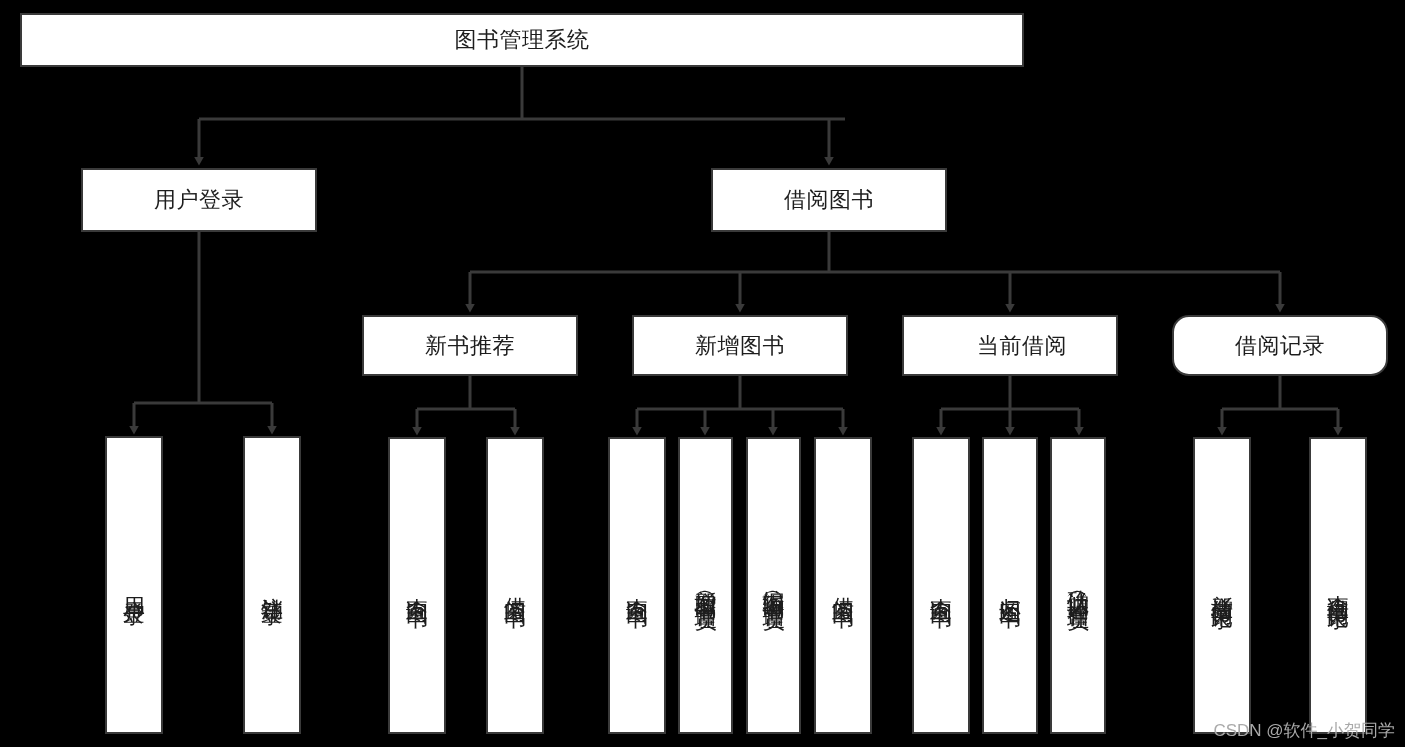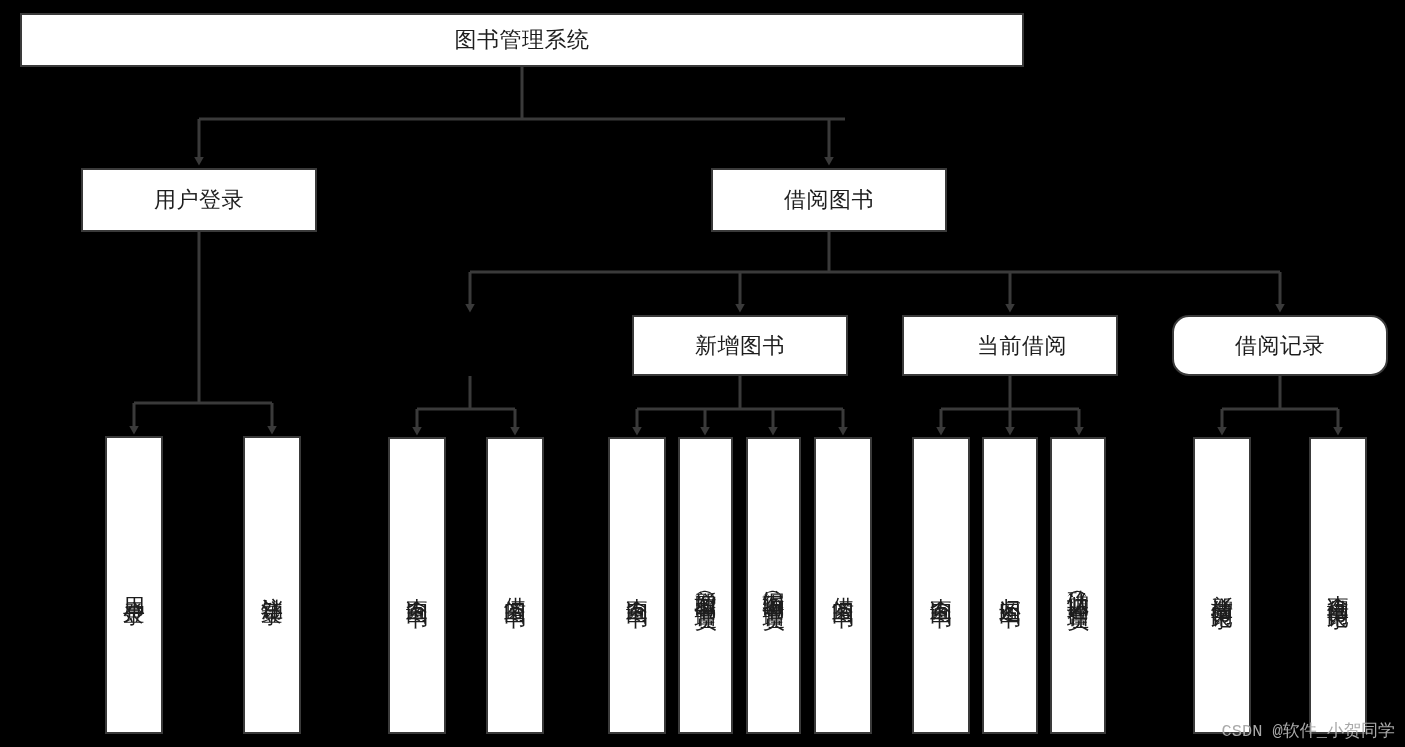--- a/index.html
+++ b/index.html
@@ -59,21 +59,21 @@
     max-height: 100%;
   }
   #watermark {
     position: absolute;
     right: 10px;
     bottom: 5px;
     font-size: 17px;
     color: #a9a9a9;
     white-space: nowrap;
     z-index: 5;
-    font-family: Liberation Mono, monospace;
+    font-family: Liberation Sans, sans-serif;
   }
 </style>
 </head>
 <body>
 
 <div id="diagram-root">
 
   <svg id="wires" viewBox="0 0 1405 747" xmlns="http://www.w3.org/2000/svg">
     <defs>
       <marker id="arrow" markerWidth="9" markerHeight="10" refX="0.5" refY="5" orient="auto" markerUnits="userSpaceOnUse">
@@ -128,20 +128,23 @@
     <span class="label">图书管理系统</span>
   </div>
 
   <div class="node h" style="left:81px; top:168px; width:236px; height:64px;">
     <span class="label">用户登录</span>
   </div>
   <div class="node h" style="left:711px; top:168px; width:236px; height:64px;">
     <span class="label">借阅图书</span>
   </div>
 
+  <div class="node h" style="left:362px; top:315px; width:216px; height:61px;">
+    <span class="label">新书推荐</span>
+  </div>
   <div class="node h" style="left:632px; top:315px; width:216px; height:61px;">
     <span class="label">新增图书</span>
   </div>
   <div class="node h" style="left:902px; top:315px; width:216px; height:61px;padding-left:24px;">
     <span class="label">当前借阅</span>
   </div>
   <div class="node h" style="left:1172px; top:315px; width:216px; height:61px;border-radius:17px;">
     <span class="label">借阅记录</span>
   </div>
 

